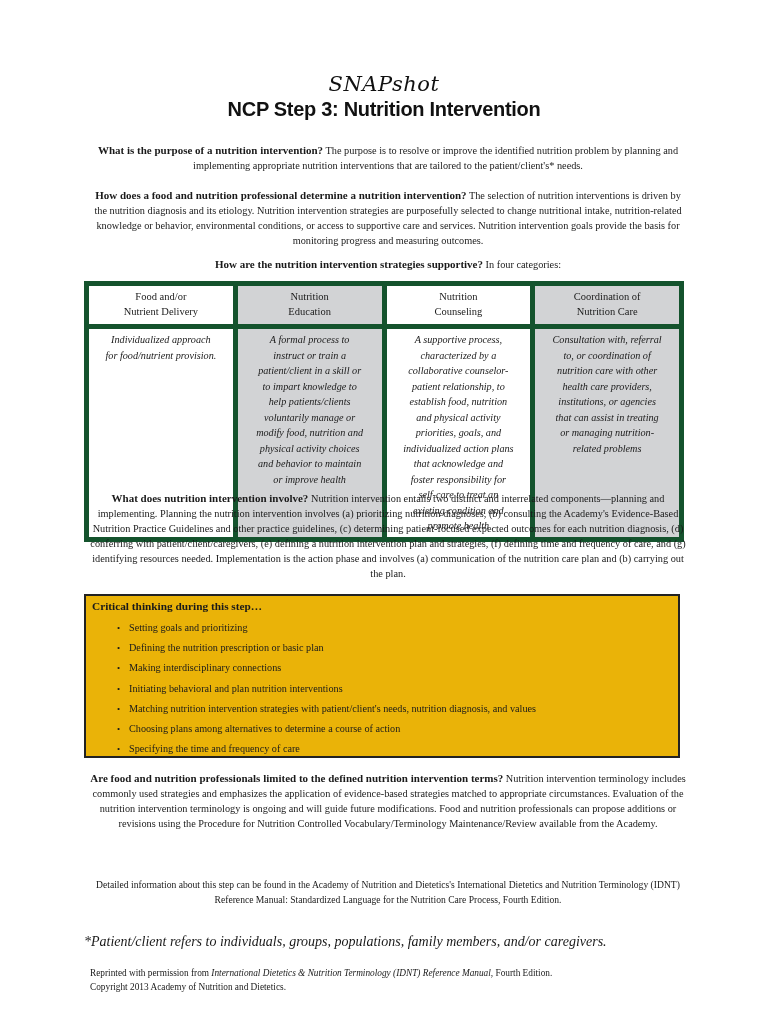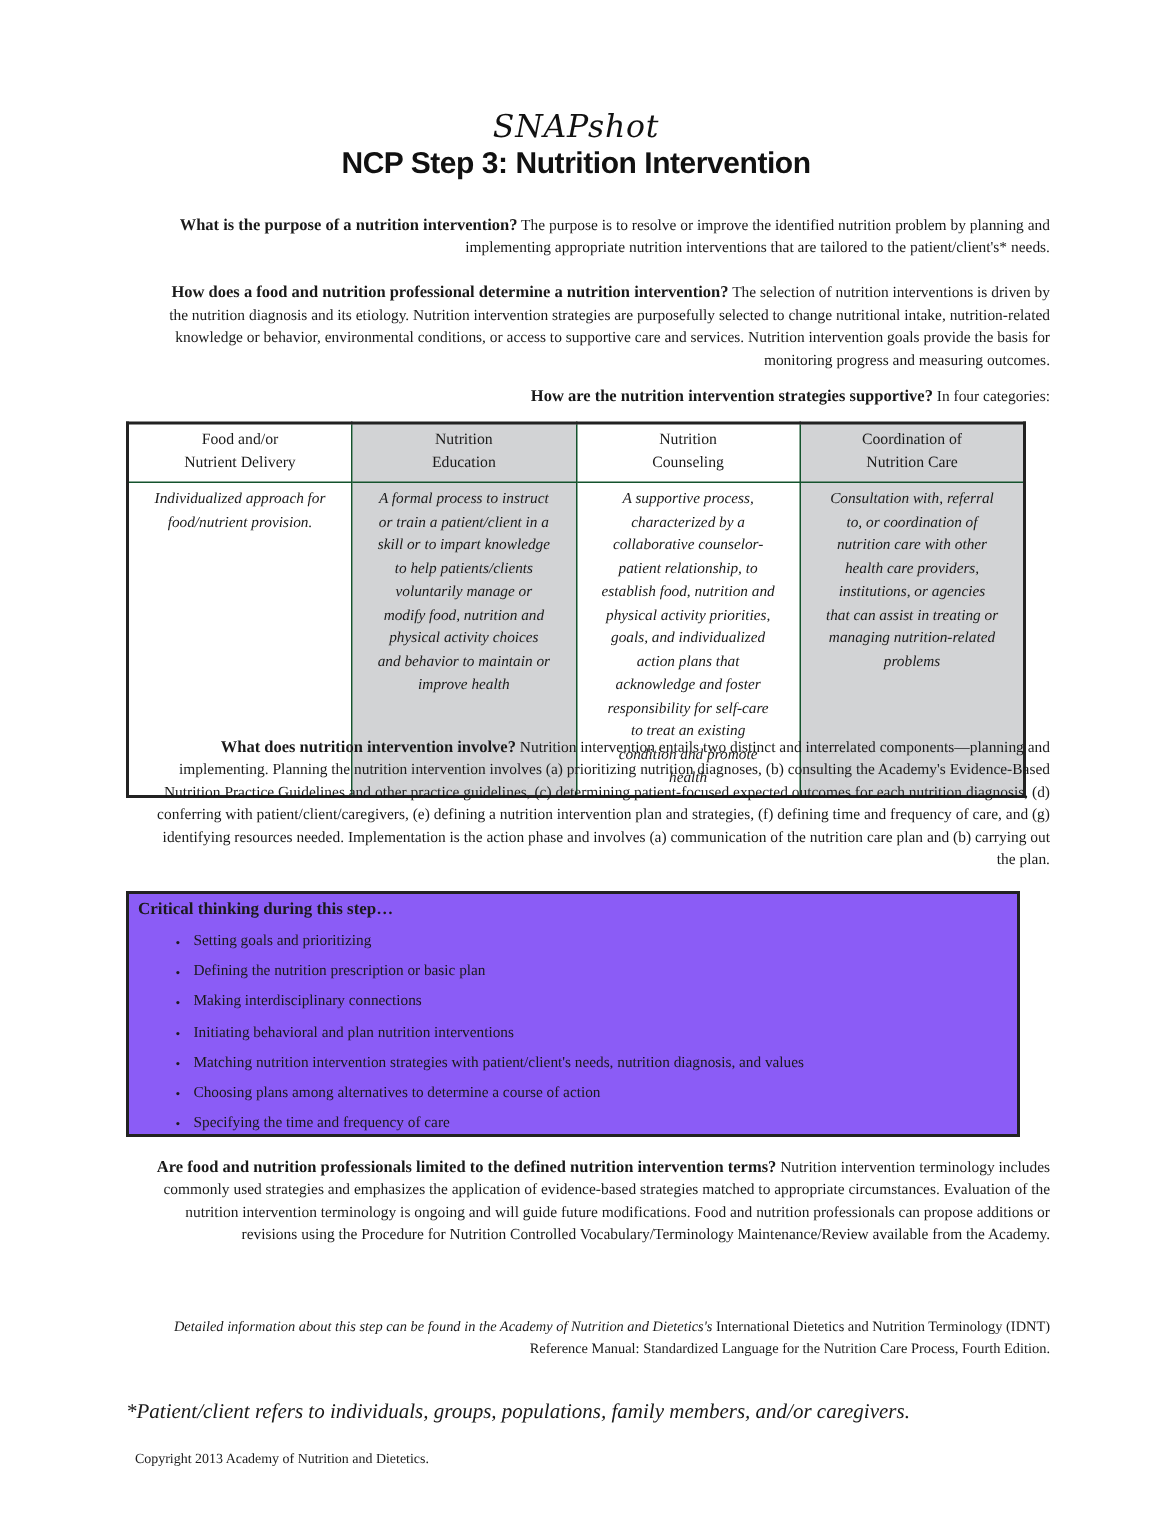--- a/index.html
+++ b/index.html
@@ -1,32 +1,32 @@
 <!DOCTYPE html>
 <html><head>
   <meta charset="utf-8">
   <style>
     html, body { margin: 0; padding: 0; background: #ffffff; }
     body { width: 768px; height: 1024px; position: relative; overflow: hidden; color: #1a1a1a; font-family: "Liberation Serif", serif; }
     .page { position: absolute; left: 84px; top: 0; width: 600px; }
     .snapshot { position: absolute; left: 0; width: 600px; top: 72px; text-align: center; font-family: "DejaVu Serif", serif; font-style: italic; font-size: 21px; letter-spacing: 0.5px; color: #111; }
     .title { position: absolute; left: 0; width: 600px; top: 98px; text-align: center; font-family: "Liberation Sans", sans-serif; font-weight: bold; font-size: 20px; color: #111; letter-spacing: -0.3px; }
-    .para { position: absolute; left: 16px; width: 600px; font-size: 10.3px; line-height: 15px; text-align: right; }
+    .para { position: absolute; left: 4px; width: 600px; font-size: 10.3px; line-height: 15px; text-align: center; }
     .para b { font-size: 11px; }
     table.cats { position: absolute; left: 0; top: 281px; width: 600px; border-collapse: collapse; border: 2px solid #222; font-size: 10.2px; }
-    table.cats th, table.cats td { border: 1px solid #14532d; text-align: center; vertical-align: top; }
+    table.cats th, table.cats td { border: 5px solid #14532d; text-align: center; vertical-align: top; }
     table.cats th { font-weight: normal; padding: 3px 4px 3px; line-height: 15px; height: 32px; font-size: 10.5px; }
     table.cats td { font-style: italic; padding: 3px 16px; line-height: 15.5px; height: 157px; }
     .shade { background: #d2d3d5; }
-    .critical { position: absolute; left: 0; top: 594px; width: 596px; height: 164px; background: #8b5cf6; border: 2px solid #222; box-sizing: border-box; }
+    .critical { position: absolute; left: 0; top: 594px; width: 596px; height: 164px; background: #eab308; border: 2px solid #222; box-sizing: border-box; }
     .critical h3 { margin: 0; position: absolute; left: 6px; top: 4px; font-size: 11.3px; font-weight: bold; }
     .critical ul { list-style: none; margin: 0; padding: 0; position: absolute; left: 31px; top: 22px; }
     .critical li { font-size: 10.2px; height: 20.2px; line-height: 20px; position: relative; padding-left: 12px; }
     .critical li .dot { position: absolute; left: 0; top: 0; font-size: 9px; }
-    .italic-note { font-style: italic; }
+    .italic-note { }
     .footnote { position: absolute; left: 0; top: 934px; font-size: 14px; font-style: italic; }
     .reprint { position: absolute; left: 6px; top: 966px; font-size: 9.3px; line-height: 14px; }
   </style>
 </head>
 <body>
 
 <div class="page">
 
   <div class="snapshot">SNAPshot</div>
   <div class="title">NCP Step 3: Nutrition Intervention</div>
@@ -83,16 +83,17 @@
     <b>Are food and nutrition professionals limited to the defined nutrition intervention terms?</b><span> Nutrition intervention terminology includes commonly used strategies and emphasizes the application of evidence-based strategies matched to appropriate circumstances. Evaluation of the nutrition intervention terminology is ongoing and will guide future modifications. Food and nutrition professionals can propose additions or revisions using the Procedure for Nutrition Controlled Vocabulary/Terminology Maintenance/Review available from the Academy.</span>
   </p>
 
   <p class="para" style="top:877px; margin:0; font-size:9.6px;">
     <span class="italic-note">Detailed information about this step can be found in the Academy of Nutrition and  Dietetics's</span><span> International Dietetics and Nutrition Terminology (IDNT) Reference Manual: Standardized Language for the Nutrition Care Process, Fourth Edition.</span>
   </p>
 
   <div class="footnote">*Patient/client refers to individuals, groups, populations, family members, and/or caregivers.</div>
 
   <div class="reprint">
+    <div><span>Reprinted with permission from </span><i>International Dietetics &amp; Nutrition Terminology (IDNT) Reference Manual</i><span>, Fourth Edition.</span></div>
     <div>Copyright 2013 Academy of Nutrition and Dietetics.</div>
   </div>
 
 </div>
 
 </body></html>

